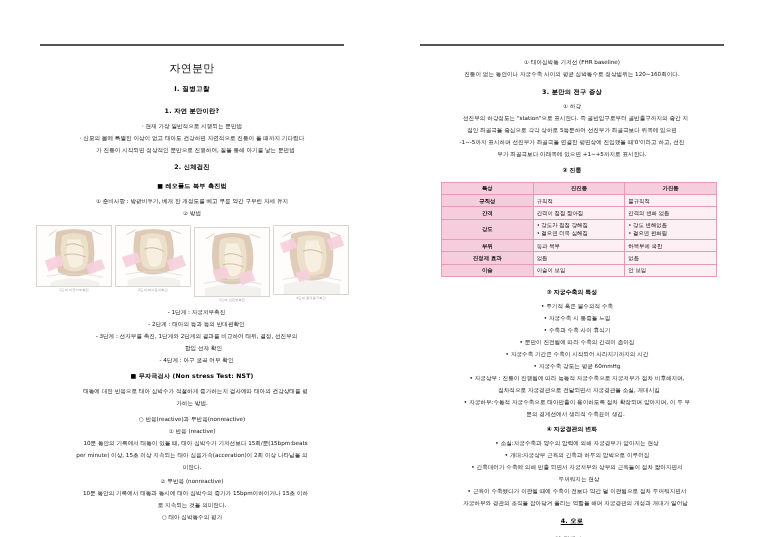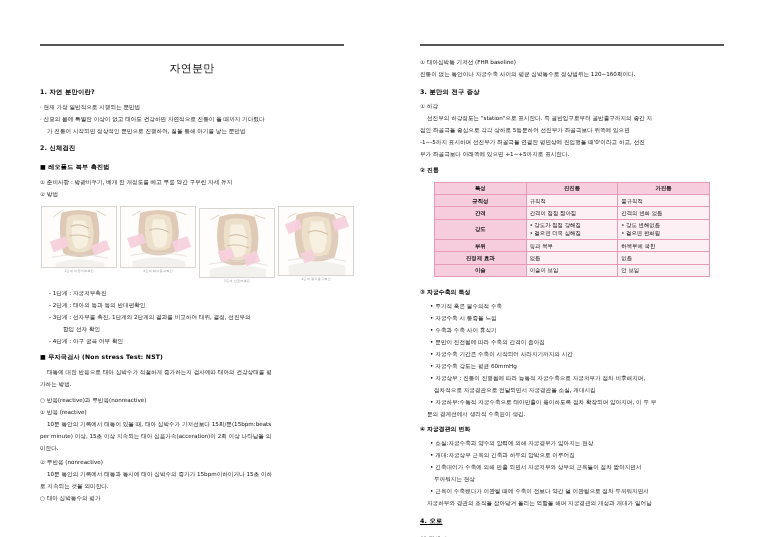--- a/index.html
+++ b/index.html
@@ -16,20 +16,21 @@
     display: flex;
     overflow: hidden;
   }
   .page {
     position: relative;
     width: 380px;
     height: 446px;
     padding: 44px 36px 22px 40px;
     display: flex;
     flex-direction: column;
+    align-items: center;
   }
   .page-rule-top {
     border-top: 2px solid #555;
     width: 100%;
     margin-bottom: 9px;
   }
   .doc-title {
     text-align: center;
     font-size: 11px;
     color: #111;
@@ -146,20 +147,21 @@
 </head>
 <body>
 
 <div id="sheet">
 
   <div class="page">
     <div class="page-rule-top"></div>
 
     <div class="doc-title">자연분만</div>
 
+    <div class="h1">Ⅰ. 질병고찰</div>
 
     <div class="h2">1. 자연 분만이란?</div>
     <div class="p">· 현재 가장 일반적으로 시행되는 분만법</div>
     <div class="p">· 산모의 몸에 특별한 이상이 없고 태아도 건강하면 자연적으로 진통이 올 때까지 기다렸다</div>
     <div class="p p-ind">가 진통이 시작되면 정상적인 분만으로 진행하여, 질을 통해 아기를 낳는 분만법</div>
 
     <div class="h2">2. 신체검진</div>
     <div class="h3">■ 레오폴드 복부 촉진법</div>
     <div class="p">① 준비사항 : 방광비우기, 베개 한 개정도를 베고 무릎 약간 구부린 자세 유지</div>
     <div class="p">② 방법</div>

